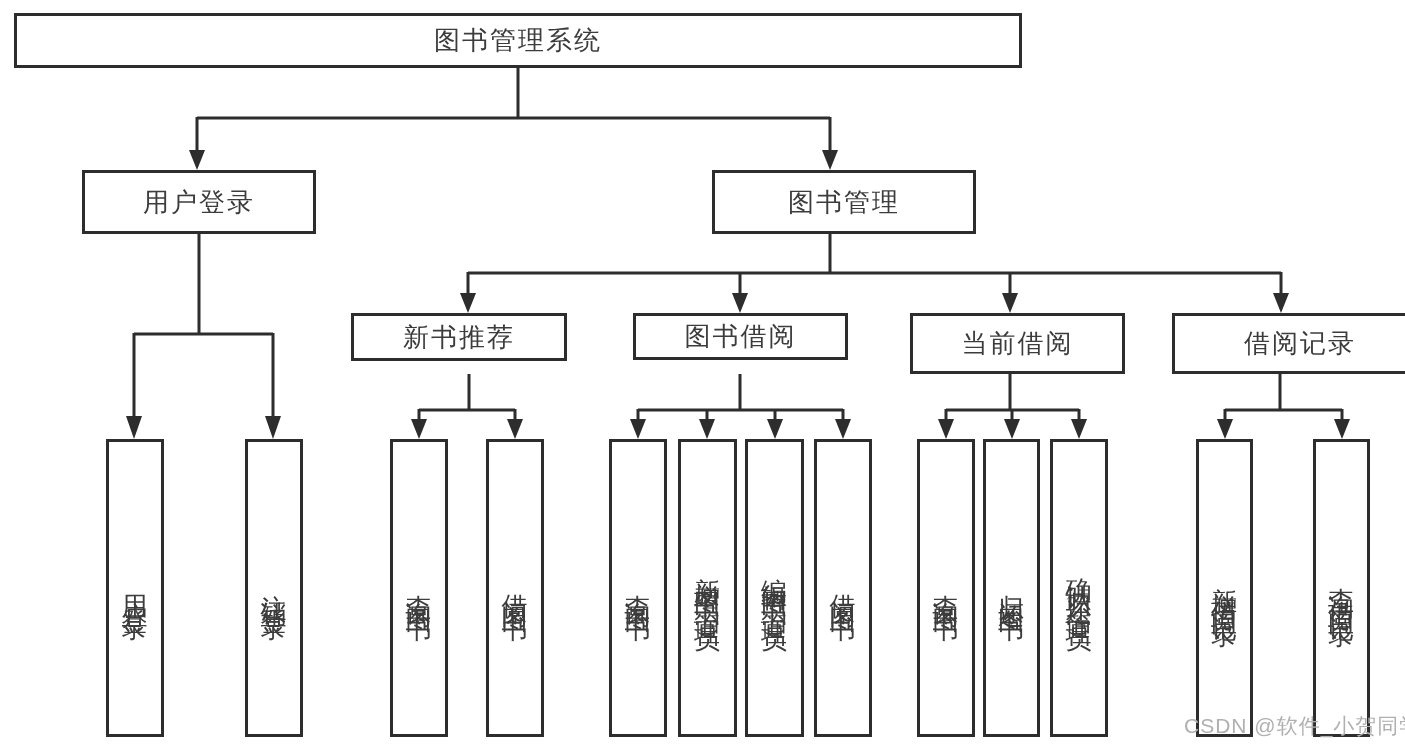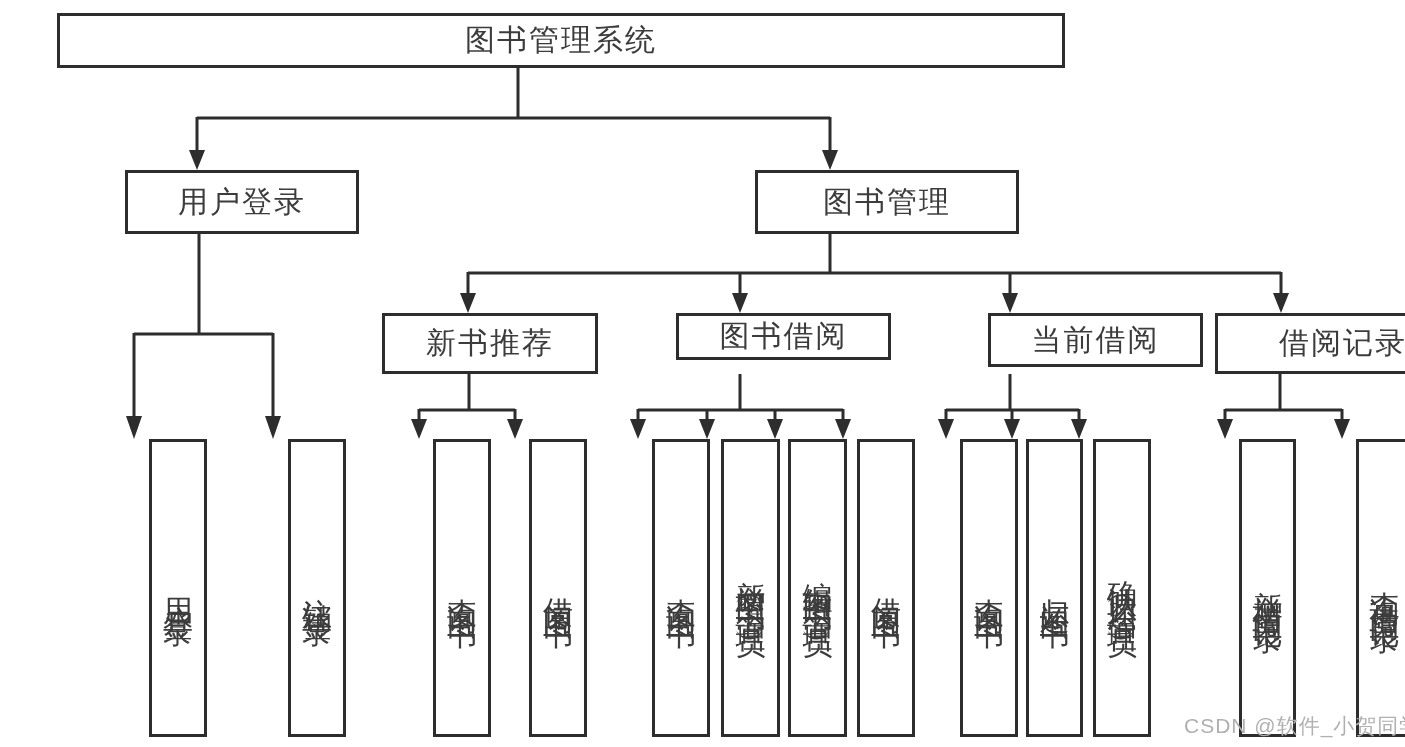--- a/index.html
+++ b/index.html
@@ -18,24 +18,23 @@
   }
   .node {
     position: absolute;
     box-sizing: border-box;
     border: 3px solid #2d2d2d;
     background: #ffffff;
     display: flex;
     align-items: center;
     justify-content: center;
     color: #3c3c3c;
-    font-size: 30px;
+    font-size: 26px;
     letter-spacing: 2px;
     white-space: nowrap;
-    margin-left: 43px;
   }
   .node.leaf { letter-spacing: 0; }
   .vtext {
     writing-mode: vertical-rl;
     letter-spacing: 7px;
     line-height: 1;
     max-height: 286px;
   }
   .watermark {
     position: absolute;
@@ -43,23 +42,23 @@
     top: 712px;
     font-size: 21px;
     color: #b0b0b0;
     letter-spacing: 1px;
     white-space: nowrap;
   }
   
   #n-root   { left: 14px;  top: 13px;  width: 1008px; height: 55px; }
   #n-login  { left: 82px;  top: 170px; width: 234px;  height: 64px; }
   #n-mgmt   { left: 712px; top: 170px; width: 264px;  height: 64px; }
-  #n-newb   { left: 339px; top: 313px; width: 216px;  height: 61px; }
+  #n-newb   { left: 351px; top: 313px; width: 216px;  height: 48px; }
   #n-bb     { left: 633px; top: 313px; width: 215px;  height: 47px; }
-  #n-cur    { left: 945px; top: 313px; width: 215px;  height: 54px; }
+  #n-cur    { left: 910px; top: 313px; width: 215px;  height: 61px; }
   #n-rec    { left: 1172px;top: 313px; width: 256px;  height: 61px; }
   .leaf { top: 439px; height: 298px; width: 58px; }
   #l-login   { left: 106px; }
   #l-logout  { left: 245px; }
   #l-nbq     { left: 390px; }
   #l-nbb     { left: 486px; }
   #l-bbq     { left: 609px; }
   #l-bba     { left: 678px; width: 59px; }
   #l-bbe     { left: 745px; width: 59px; }
   #l-bbb     { left: 814px; }

